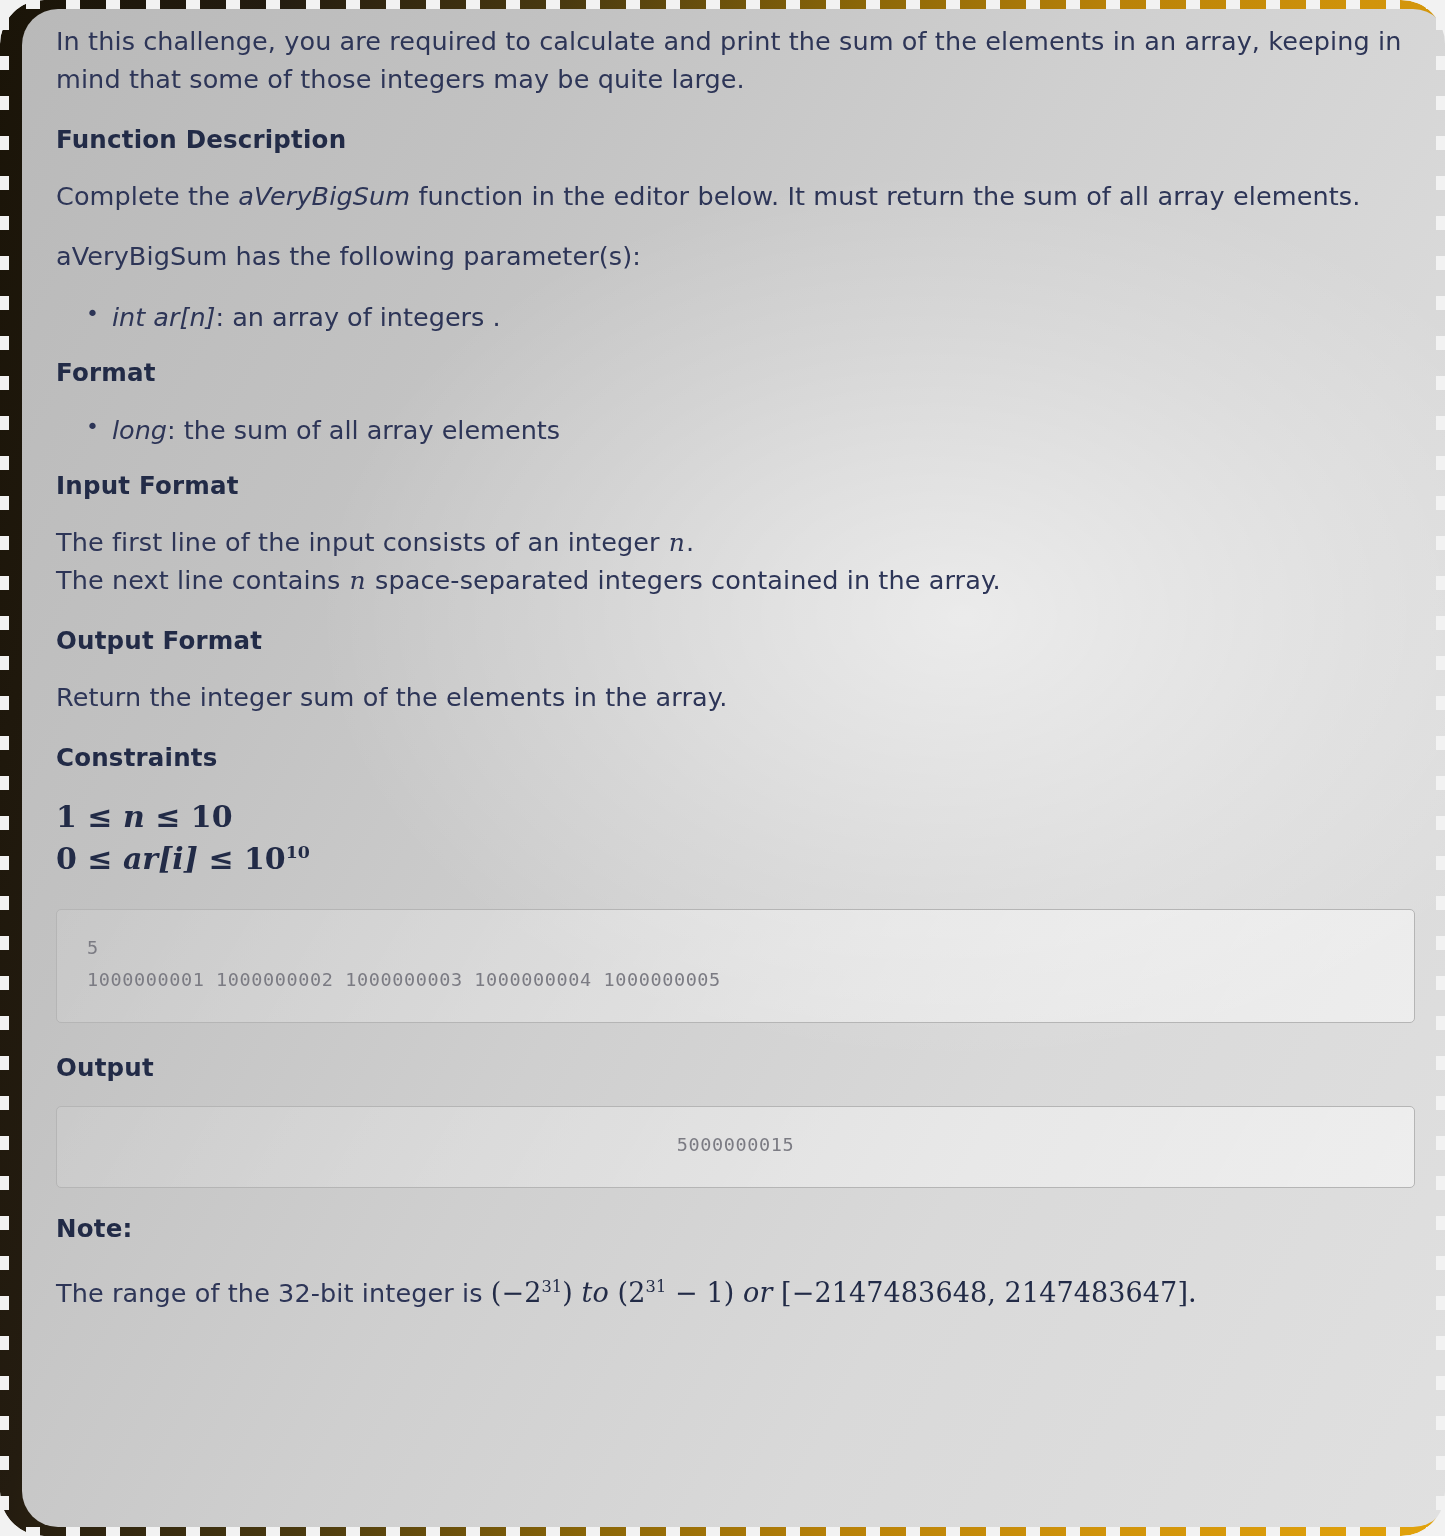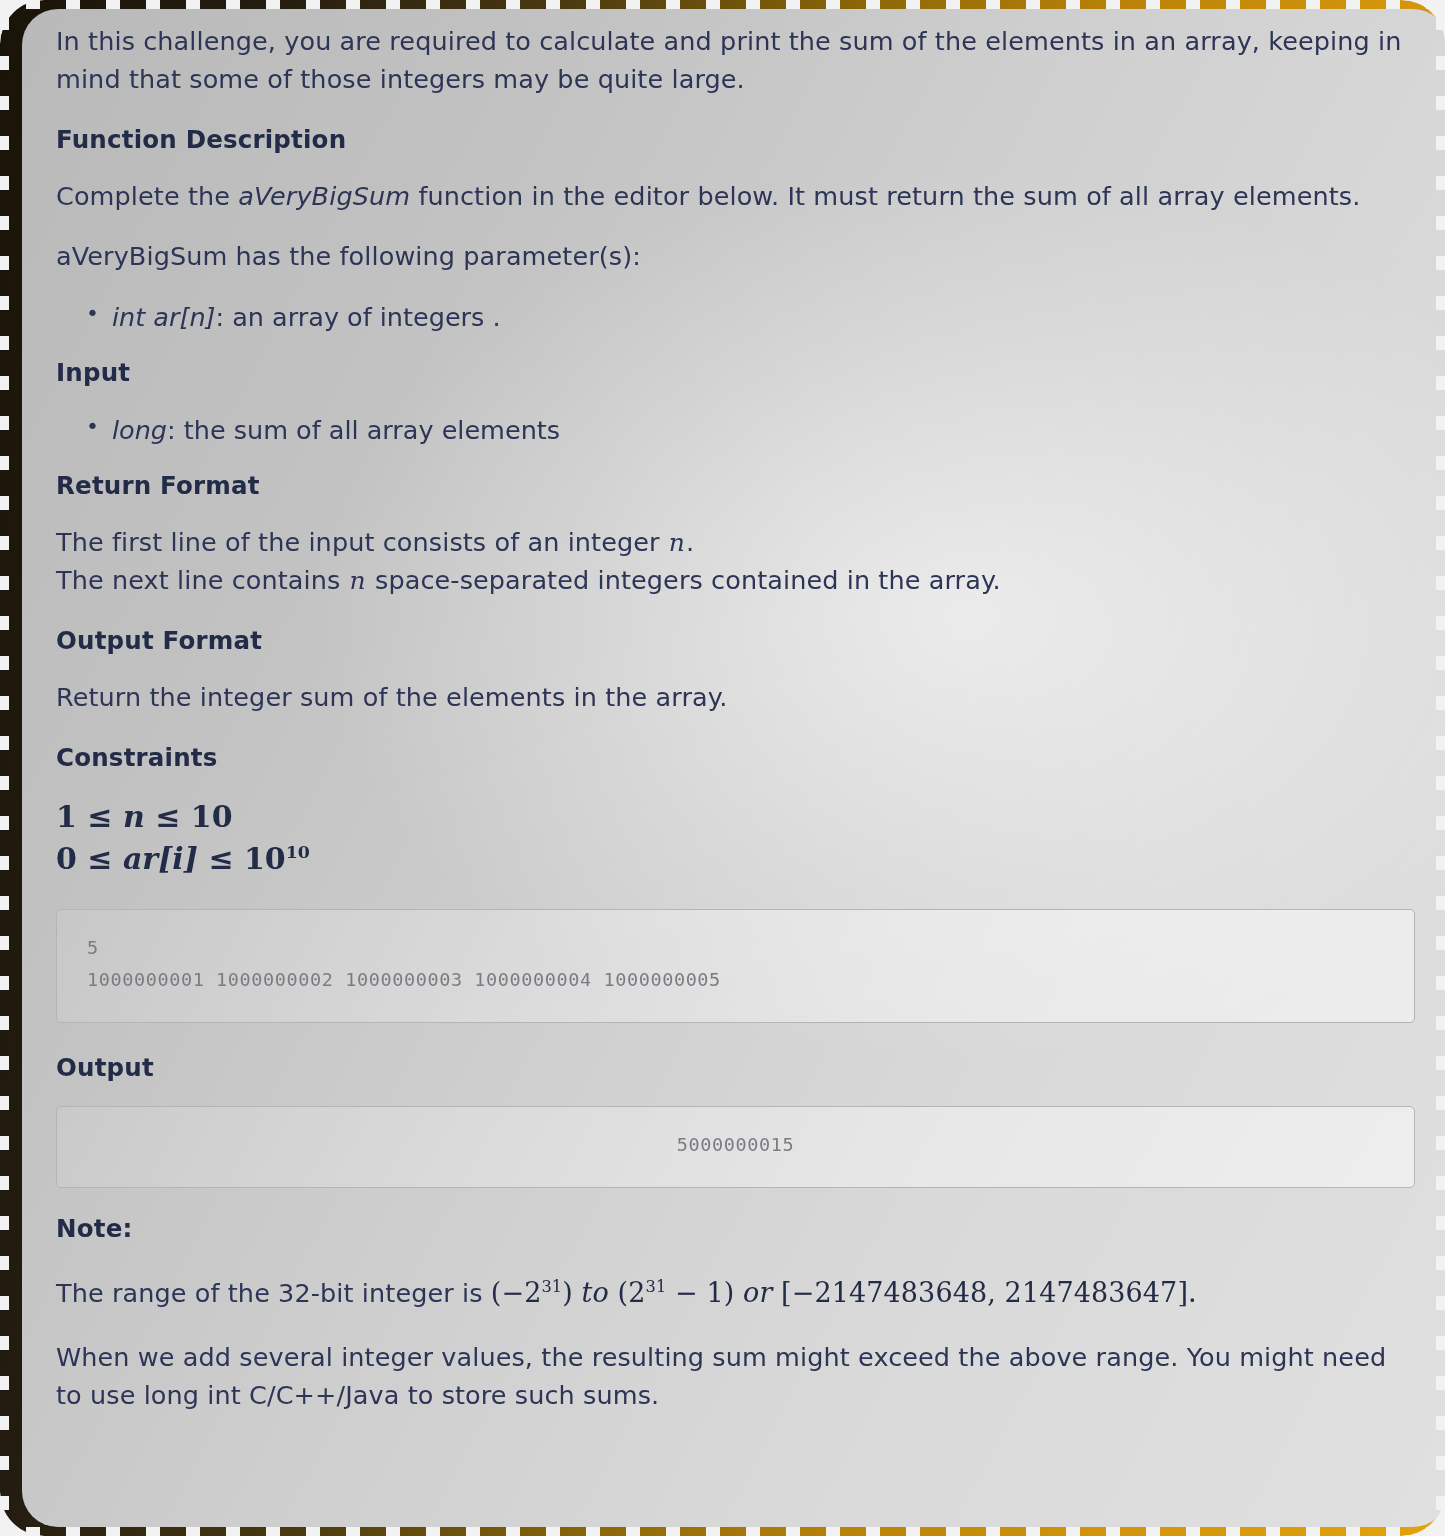--- a/index.html
+++ b/index.html
@@ -166,27 +166,27 @@
       <h3 class="section-head">Function Description</h3>
 
       <p class="body-text tight"><span>Complete the </span><em class="code-italic">aVeryBigSum</em><span> function in the editor below. It must return the sum of all array elements.</span></p>
 
       <p class="body-text tight">aVeryBigSum has the following parameter(s):</p>
 
       <ul class="param-list">
         <li><em class="code-italic">int ar[n]</em><span>: an array of integers .</span></li>
       </ul>
 
-      <h3 class="section-head">Input</h3>
+      <h3 class="section-head">Format</h3>
 
       <ul class="param-list">
         <li><em class="code-italic">long</em><span>: the sum of all array elements</span></li>
       </ul>
 
-      <h3 class="section-head">Return Format</h3>
+      <h3 class="section-head">Input Format</h3>
 
       <p class="body-text"><span>The first line of the input consists of an integer </span><span class="mathvar">n</span><span>.</span><br><span>The next line contains </span><span class="mathvar">n</span><span> space-separated integers contained in the array.</span></p>
 
       <h3 class="section-head">Output Format</h3>
 
       <p class="body-text">Return the integer sum of the elements in the array.</p>
 
       <h3 class="section-head constraints-head">Constraints</h3>
 
       <div class="math-wrap">
@@ -203,17 +203,16 @@
       <h3 class="section-head">Output</h3>
 
       <div class="code-block output-block">
         <pre>5000000015</pre>
       </div>
 
       <h3 class="section-head note-head">Note:</h3>
 
       <p class="body-text"><span>The range of the 32-bit integer is </span><span class="inline-math"><span>(−2</span><sup>31</sup><span>)</span> <span class="it">to</span> <span>(2</span><sup>31</sup><span> − 1)</span> <span class="it">or</span> <span>[−2147483648, 2147483647].</span></span></p>
 
-      <p class="body-text">When we add several integer values, the resulting sum might exceed the above range. You might need to use long int C/C++/Java to store such sums.</p>
 
     </div>
   </div>
 </div>
 
 </body></html>

